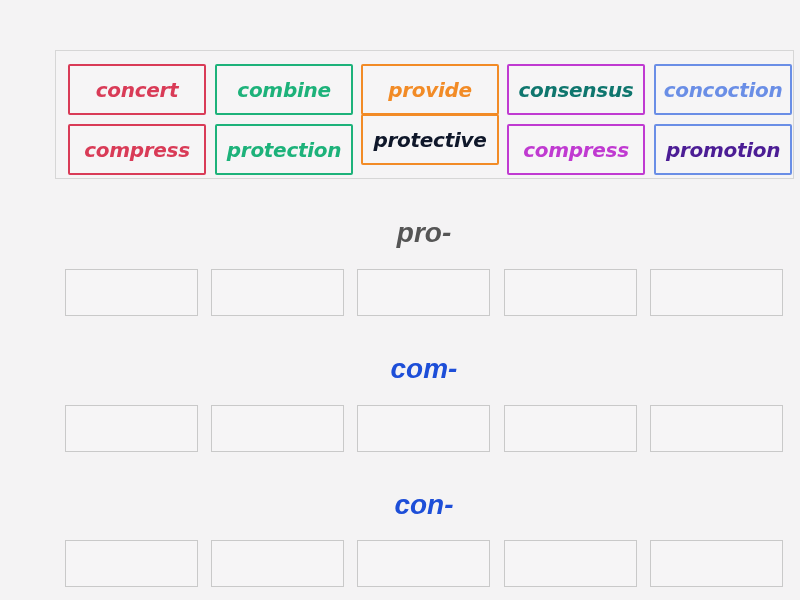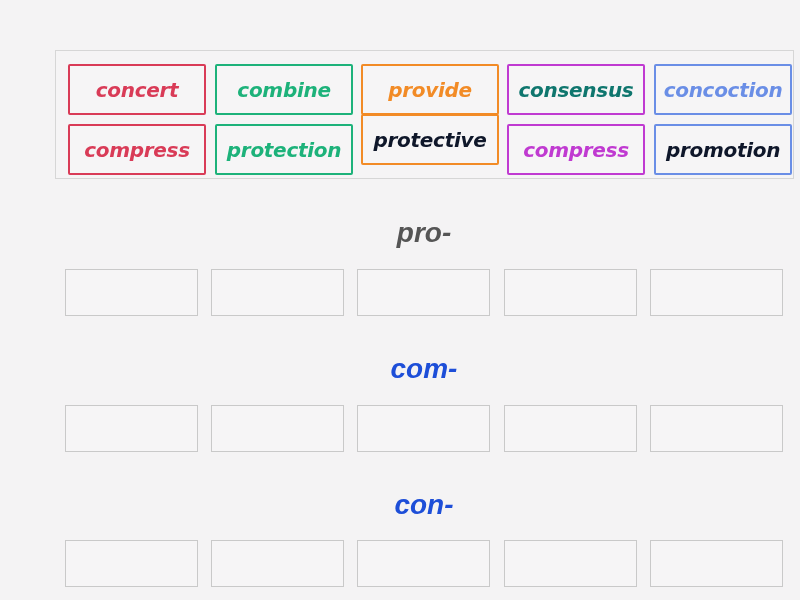--- a/index.html
+++ b/index.html
@@ -44,21 +44,21 @@
   <div class="bank">
     <div class="tile" style="left: 6px; top: 7px; color: rgb(217, 59, 87); border-color: rgb(217, 59, 87);">concert</div>
     <div class="tile" style="left: 153px; top: 7px; color: rgb(29, 178, 122); border-color: rgb(29, 178, 122);">combine</div>
     <div class="tile" style="left: 299px; top: 7px; color: rgb(242, 139, 38); border-color: rgb(242, 139, 38);">provide</div>
     <div class="tile" style="left: 445px; top: 7px; color: #0f766e; border-color: rgb(192, 58, 209);">consensus</div>
     <div class="tile" style="left: 592px; top: 7px; color: rgb(106, 142, 230); border-color: rgb(106, 142, 230);">concoction</div>
     <div class="tile" style="left: 6px; top: 67px; color: rgb(217, 59, 87); border-color: rgb(217, 59, 87);">compress</div>
     <div class="tile" style="left: 153px; top: 67px; color: rgb(29, 178, 122); border-color: rgb(29, 178, 122);">protection</div>
     <div class="tile" style="left: 299px; top: 57px; color: #0f172a; border-color: rgb(242, 139, 38);">protective</div>
     <div class="tile" style="left: 445px; top: 67px; color: rgb(192, 58, 209); border-color: rgb(192, 58, 209);">compress</div>
-    <div class="tile" style="left: 592px; top: 67px; color: #0f172a; border-color: rgb(106, 142, 230);">promotion</div>
+    <div class="tile" style="left: 592px; top: 67px; color: #4c1d95; border-color: rgb(106, 142, 230);">promotion</div>
   </div>
 
   <div class="group-title" style="top: 193px; color: rgb(85, 85, 85);">pro-</div>
   <div class="slot" style="left:41px;top:245px;"></div>
   <div class="slot" style="left:187px;top:245px;"></div>
   <div class="slot" style="left:333px;top:245px;"></div>
   <div class="slot" style="left:480px;top:245px;"></div>
   <div class="slot" style="left:626px;top:245px;"></div>
 
   <div class="group-title" style="top: 329px; color: #1d4ed8;">com-</div>

